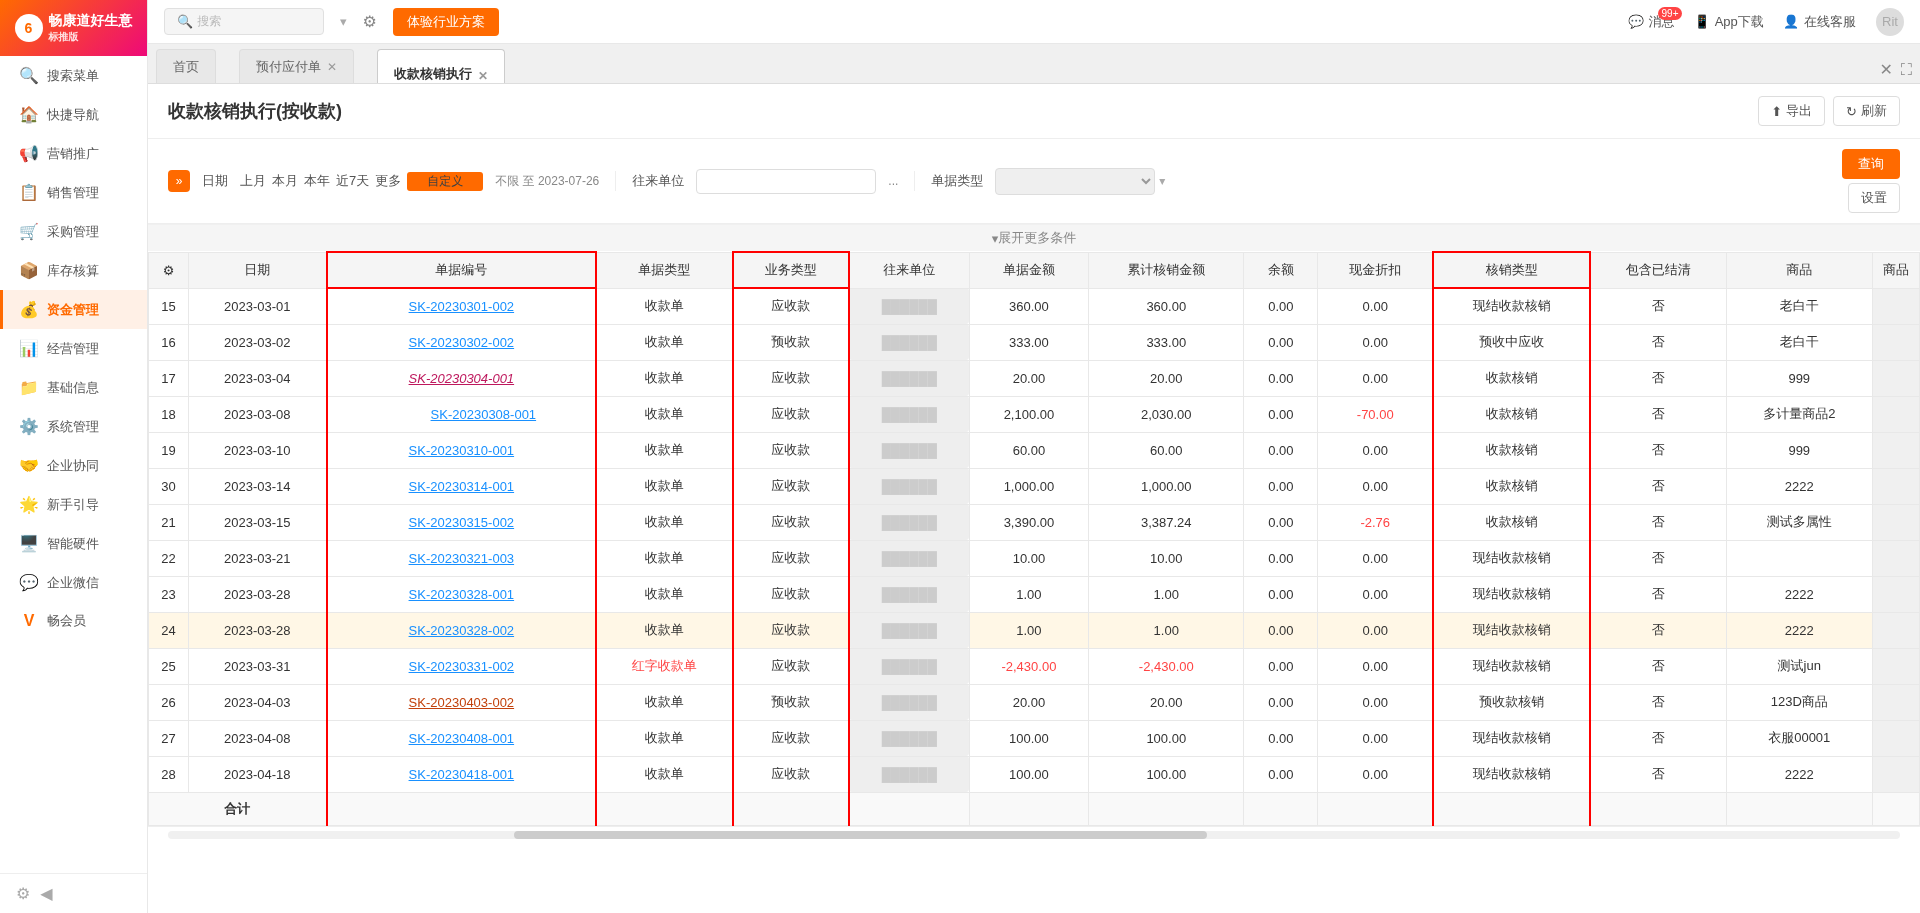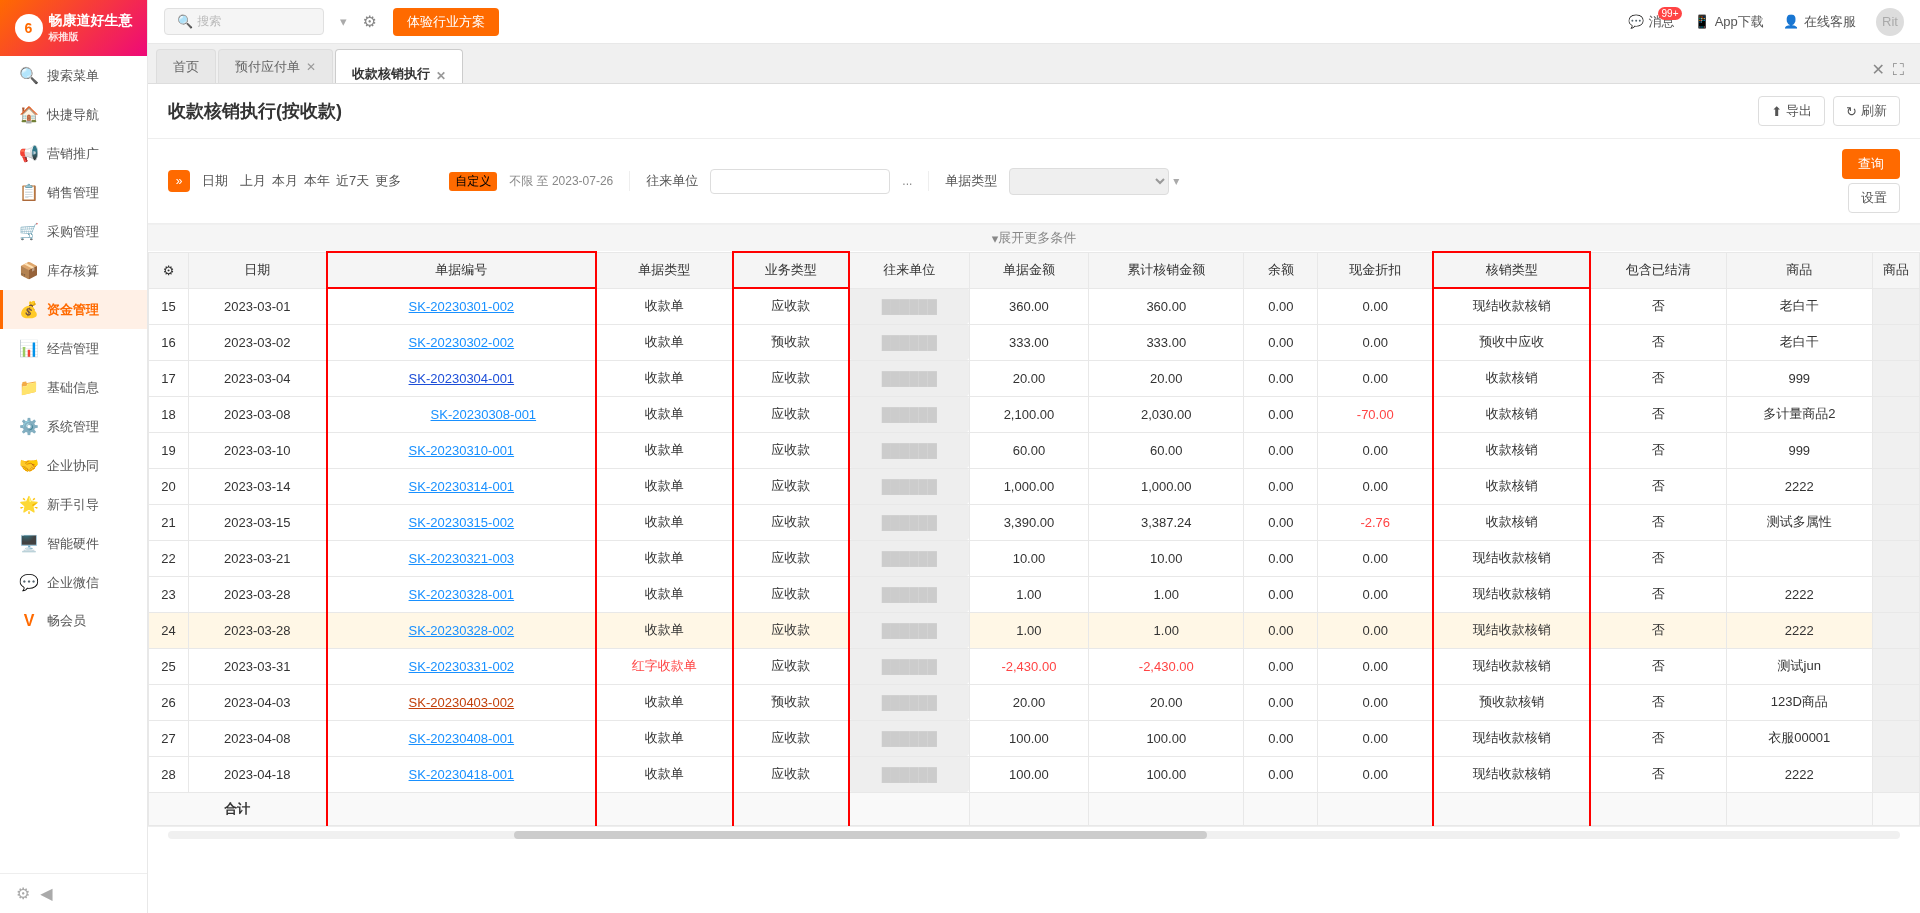--- a/index.html
+++ b/index.html
@@ -116,23 +116,24 @@
       width: 28px; height: 28px; border-radius: 50%; background: #ddd;
       display: flex; align-items: center; justify-content: center; color: #aaa; font-size: 12px;
     }
 
     
     .tabbar {
       height: 40px;
       background: #f0f0f0;
       display: flex;
       align-items: flex-end;
-      padding: 0 8px 0 8px;
+      padding: 0 0 0 8px;
       border-bottom: 1px solid #ddd;
       position: relative;
+      gap: 21px;
     }
     .tab {
       height: 34px;
       padding: 0 16px;
       display: flex;
       align-items: center;
       gap: 6px;
       cursor: pointer;
       border-radius: 4px 4px 0 0;
       font-size: 13px;
@@ -213,21 +214,21 @@
       height: 22px;
       cursor: pointer;
       font-size: 12px;
       display: flex;
       align-items: center;
       justify-content: center;
     }
     .filter-label { color: #555; font-size: 13px; }
     .filter-date-links { display: flex; gap: 6px; }
     .filter-date-link { color: #555; cursor: pointer; font-size: 13px; }
-    .filter-custom { background: #ff6a00; color: #000000; border-radius: 3px; padding: 1px 6px; font-size: 12px; cursor: pointer; margin-left: 42px; }
+    .filter-custom { background: #ff6a00; color: #404040; border-radius: 3px; padding: 1px 20px; font-size: 12px; cursor: pointer; }
     .filter-date-range { color: #888; font-size: 12px; }
     .filter-divider { width: 1px; height: 20px; background: #eee; margin: 0 4px; }
     .filter-input {
       border: 1px solid #ddd;
       border-radius: 4px;
       padding: 4px 8px;
       width: 180px;
       color: #999;
     }
     .filter-more { color: #888; font-size: 12px; }
@@ -581,21 +582,21 @@
               <td>0.00</td>
               <td>0.00</td>
               <td style="border-left: 2px solid rgb(255, 0, 0); border-right: 2px solid rgb(255, 0, 0);">预收中应收</td>
               <td>否</td>
               <td>老白干</td>
               <td style="width: 36px; height: 36px; background: rgb(240, 240, 240);"></td>
             </tr>
             <tr>
               <td>17</td>
               <td>2023-03-04</td>
-              <td style="border-left: 2px solid rgb(255, 0, 0); border-right: 2px solid rgb(255, 0, 0);"><a style="color: #1d4ed8; text-decoration: underline; cursor: pointer;">SK-20230304-001</a></td>
+              <td style="border-left: 2px solid rgb(255, 0, 0); border-right: 2px solid rgb(255, 0, 0);"><a style="color: #be185d; text-decoration: underline; cursor: pointer; font-style: italic;">SK-20230304-001</a></td>
               <td>收款单</td>
               <td style="border-left: 2px solid rgb(255, 0, 0); border-right: 2px solid rgb(255, 0, 0);">应收款</td>
               <td style="color: rgb(204, 204, 204); background: rgb(238, 238, 238); border-radius: 3px;">██████</td>
               <td>20.00</td>
               <td>20.00</td>
               <td>0.00</td>
               <td>0.00</td>
               <td style="border-left: 2px solid rgb(255, 0, 0); border-right: 2px solid rgb(255, 0, 0);">收款核销</td>
               <td>否</td>
               <td>999</td>
@@ -627,21 +628,21 @@
               <td>60.00</td>
               <td>60.00</td>
               <td>0.00</td>
               <td>0.00</td>
               <td style="border-left: 2px solid rgb(255, 0, 0); border-right: 2px solid rgb(255, 0, 0);">收款核销</td>
               <td>否</td>
               <td>999</td>
               <td style="width: 36px; height: 36px; background: rgb(240, 240, 240);"></td>
             </tr>
             <tr>
-              <td>20</td>
+              <td>30</td>
               <td>2023-03-14</td>
               <td style="border-left: 2px solid rgb(255, 0, 0); border-right: 2px solid rgb(255, 0, 0);"><a style="color: rgb(24, 144, 255); text-decoration: underline; cursor: pointer; text-align: center;">SK-20230314-001</a></td>
               <td>收款单</td>
               <td style="border-left: 2px solid rgb(255, 0, 0); border-right: 2px solid rgb(255, 0, 0);">应收款</td>
               <td style="color: rgb(204, 204, 204); background: rgb(238, 238, 238); border-radius: 3px;">██████</td>
               <td>1,000.00</td>
               <td>1,000.00</td>
               <td>0.00</td>
               <td>0.00</td>
               <td style="border-left: 2px solid rgb(255, 0, 0); border-right: 2px solid rgb(255, 0, 0);">收款核销</td>

